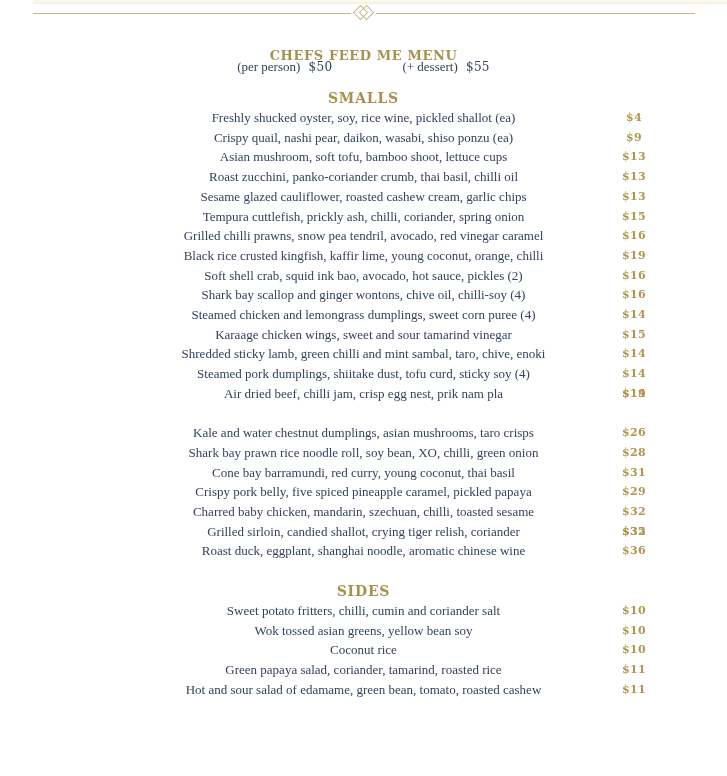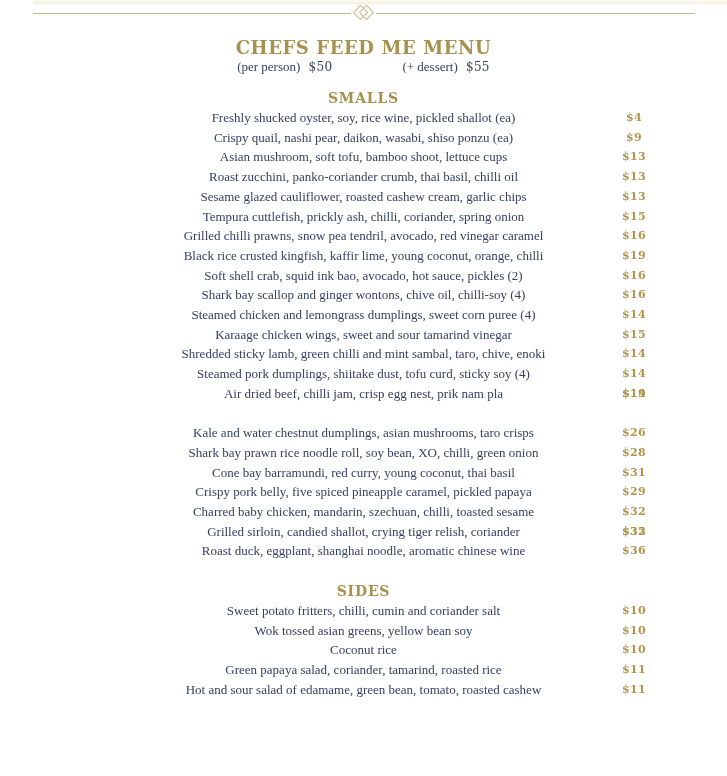--- a/index.html
+++ b/index.html
@@ -26,24 +26,24 @@
   .orn-diamonds {
     position: absolute; left: 50%; top: -8px; transform: translateX(-52%);
     background: #fff; padding: 2px 4px; display: flex; align-items: center;
   }
   .diamond {
     width: 9px; height: 9px; border: 1px solid var(--orn);
     transform: rotate(45deg); background: transparent; display: block;
   }
   .diamond.d2 { margin-left: -5px; }
   .title {
-    position: absolute; top: 36px; left: 0; right: 0; margin: 1px;
+    position: absolute; top: 36px; left: 0; right: 0; margin: 12px;
     text-align: center; color: var(--gold);
     font-family: "DejaVu Serif", serif;
-    font-size: 18px; font-weight: bold; letter-spacing: 0.6px;
+    font-size: 13px; font-weight: bold; letter-spacing: 0.6px;
   }
   .pricing {
     position: absolute; top: 59px; left: 0; right: 0;
     display: flex; justify-content: center; gap: 70px;
     color: var(--navy); font-size: 13px; line-height: 16px;
   }
   .pricing-group { white-space: nowrap; }
   .pvalue {
     font-family: "DejaVu Serif", serif;
     font-weight: normal; font-size: 12px; margin-left: 5px; letter-spacing: 0.3px;

